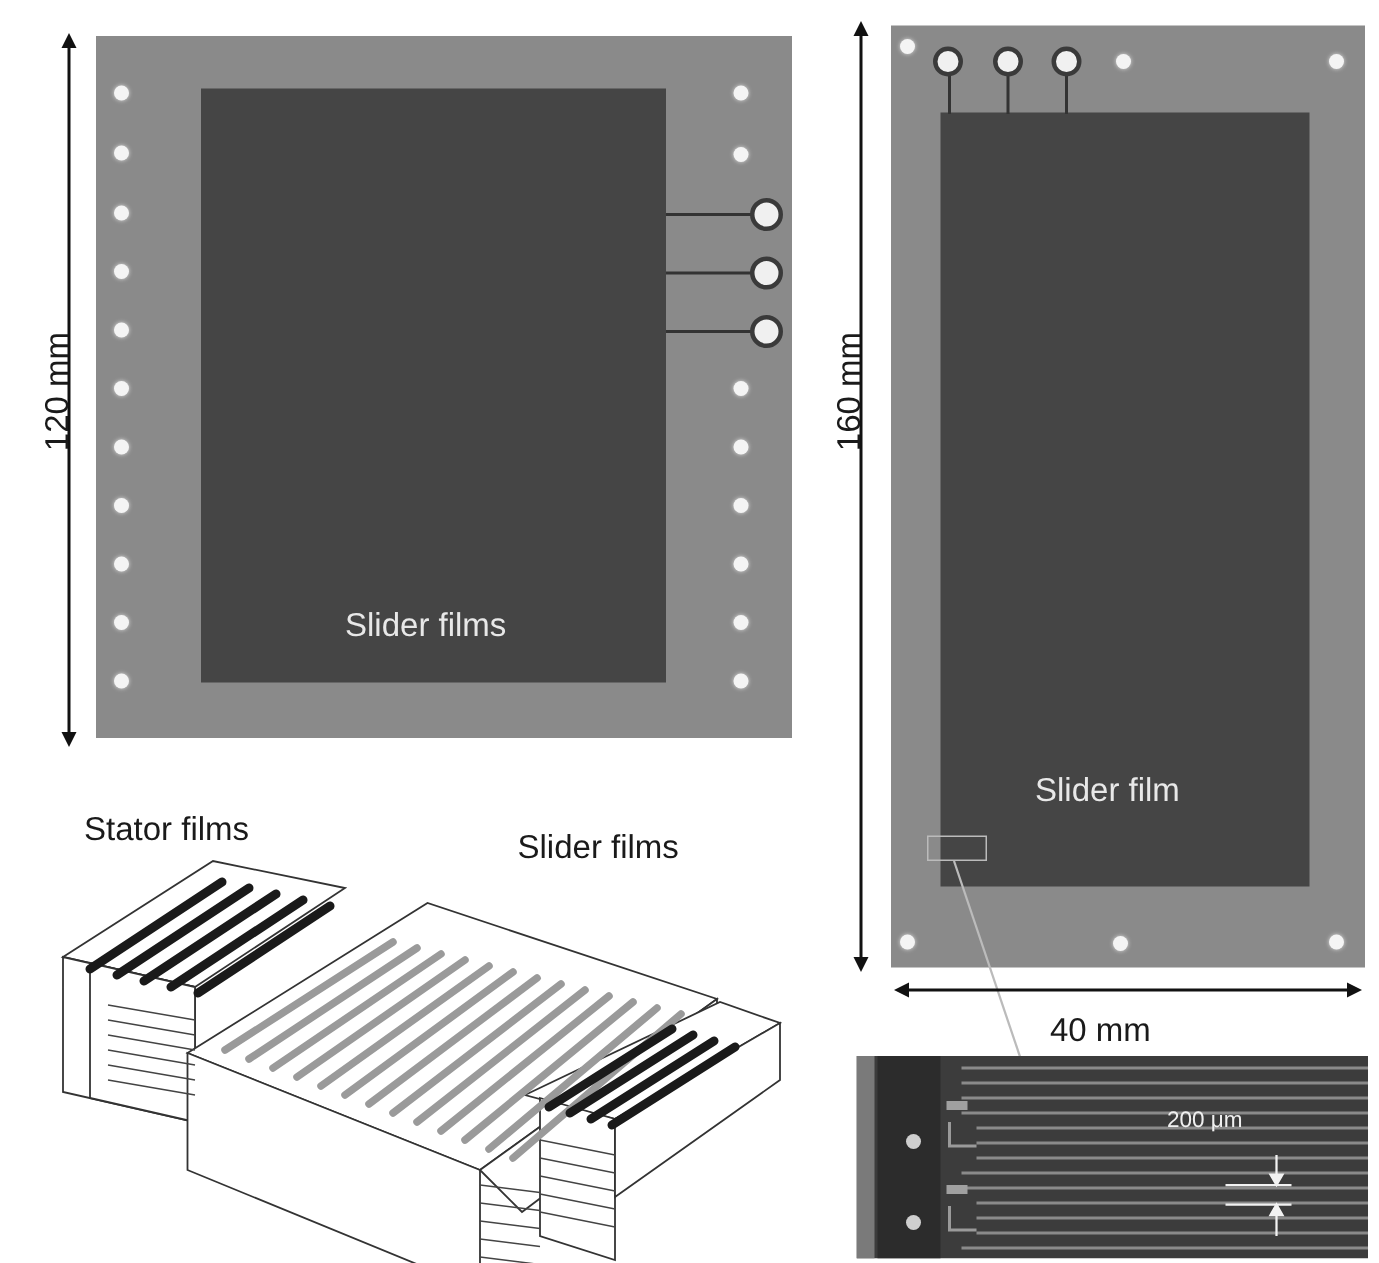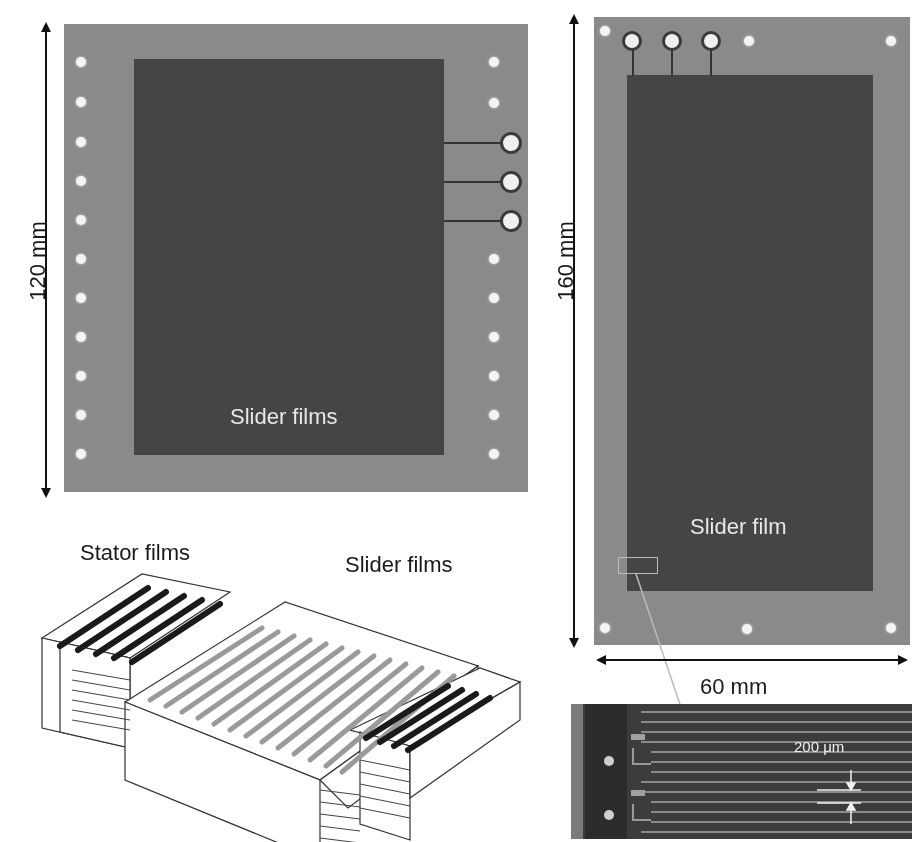--- a/index.html
+++ b/index.html
@@ -96,21 +96,21 @@
   <div class="abs" style="left:618px;top:557px;width:40px;height:17px;border:1.5px solid #bbbbbb;box-sizing:border-box;"></div>
   <svg class="abs" style="left:620px;top:572px;" width="80" height="180">
     <line x1="16" y1="2" x2="74" y2="174" stroke="#bbbbbb" stroke-width="1.5"></line>
   </svg>
 
   <svg class="abs" style="left:596px;top:652px;" width="312" height="16">
     <line x1="6" y1="8" x2="306" y2="8" stroke="#111" stroke-width="2"></line>
     <polygon points="0,8 10,3 10,13" fill="#111"></polygon>
     <polygon points="312,8 302,3 302,13" fill="#111"></polygon>
   </svg>
-  <div class="lbl" style="left:700px;top:674px;">60 mm</div>
+  <div class="lbl" style="left:700px;top:674px;">40 mm</div>
 </div>
 
 <div>
   <svg class="abs" style="left:571px;top:704px;" width="341" height="135">
     <rect x="0" y="0" width="341" height="135" fill="#3c3c3c"></rect>
     <rect x="0" y="0" width="12" height="135" fill="#7a7a7a"></rect>
     <rect x="14" y="0" width="42" height="135" fill="#2c2c2c"></rect>
 
     <g stroke="#8a8a8a" stroke-width="2">
       <line x1="70" y1="8" x2="341" y2="8"></line>
@@ -138,25 +138,25 @@
 
     <g stroke="#f2f2f2" stroke-width="1.5" fill="#f2f2f2">
       <line x1="246" y1="86" x2="290" y2="86"></line>
       <line x1="246" y1="99" x2="290" y2="99"></line>
       <line x1="280" y1="66" x2="280" y2="85"></line>
       <polygon points="280,86 276,79 284,79"></polygon>
       <line x1="280" y1="100" x2="280" y2="120"></line>
       <polygon points="280,99 276,106 284,106"></polygon>
     </g>
   </svg>
-  <div class="abs" style="left:778px;top:738px;color:#f0f0f0;font-size:15px;margin-left:16px;">200 μm</div>
-</div>
-
-<div>
-  <div class="lbl" style="left:80px;top:540px;">Stator films</div>
+  <div class="abs" style="left:778px;top:738px;color:#f0f0f0;font-size:15px;">200 μm</div>
+</div>
+
+<div>
+  <div class="lbl" style="left:56px;top:540px;">Stator films</div>
   <div class="lbl" style="left:345px;top:552px;">Slider films</div>
 
   <svg class="abs" style="left:30px;top:570px;" width="500" height="272">
     <g fill="#ffffff" stroke="#333" stroke-width="1.2">
 
       <polygon points="12,68 112,4 200,22 100,88"></polygon>
       <polygon points="12,68 100,88 100,178 12,158"></polygon>
       <polygon points="30,72 100,88 100,178 30,162" fill="#ffffff"></polygon>
 
       <polygon points="95,132 255,32 448,96 290,210"></polygon>

